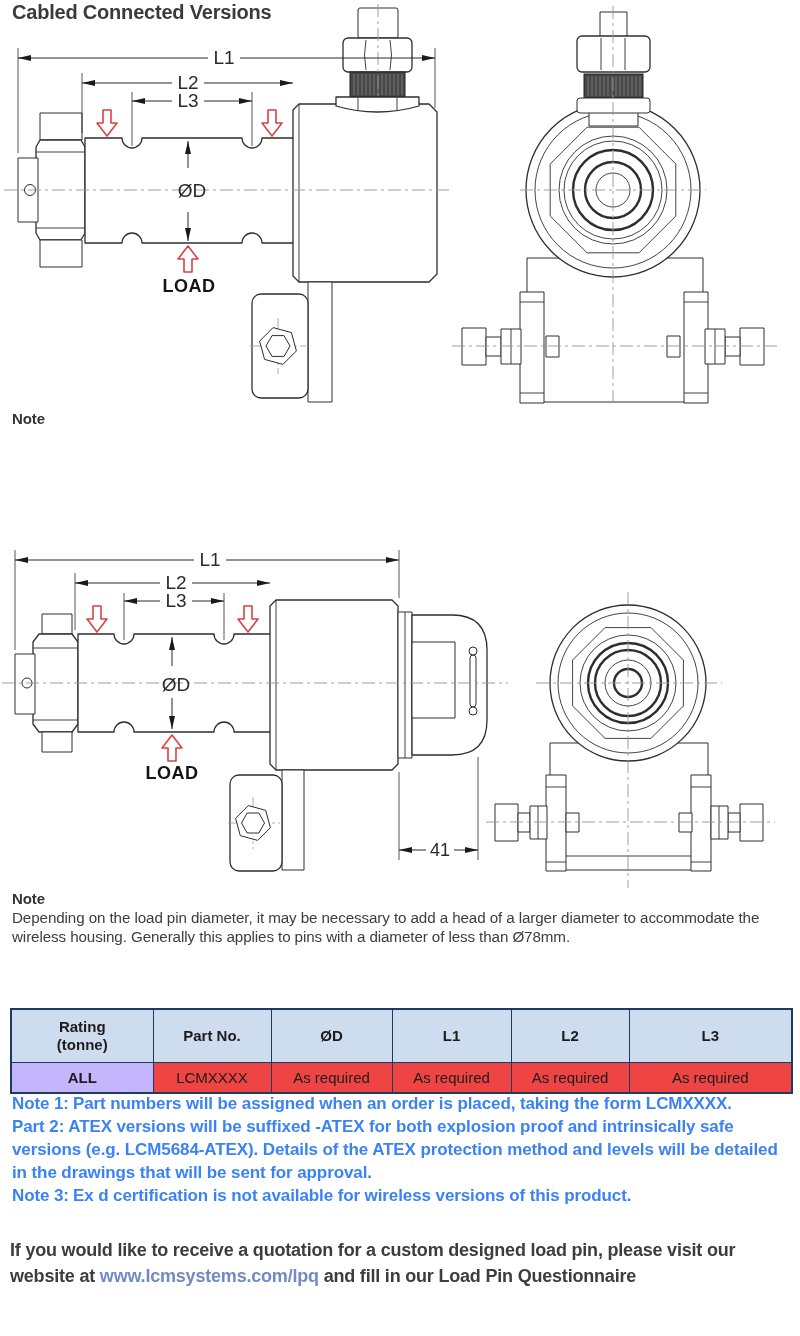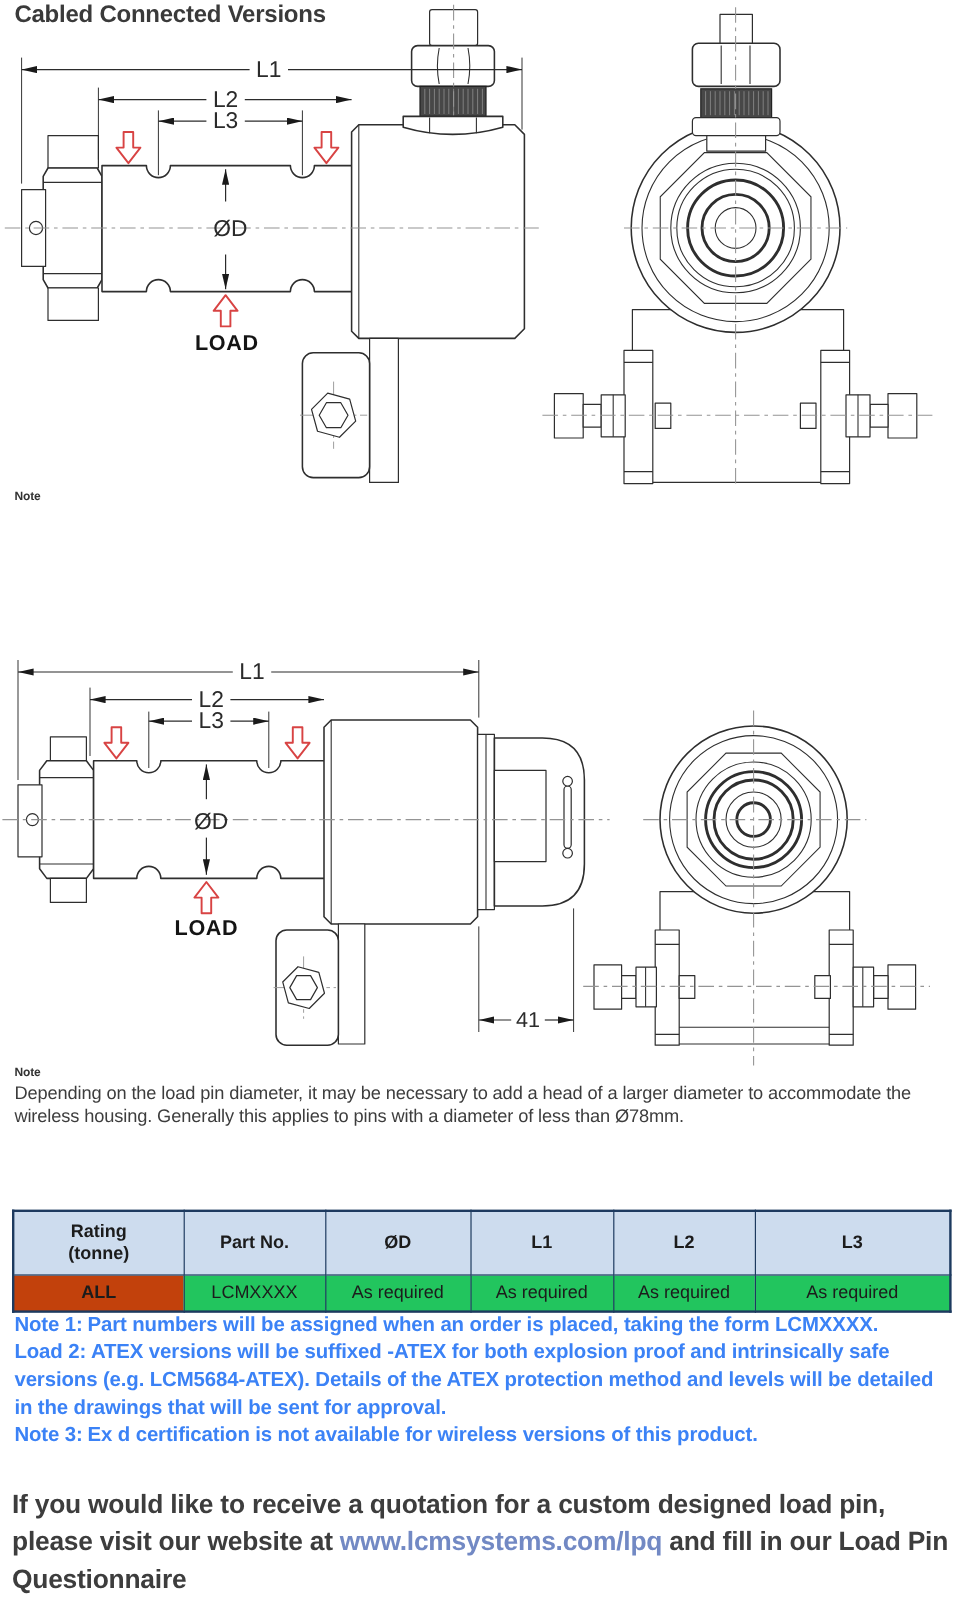--- a/index.html
+++ b/index.html
@@ -1,21 +1,21 @@
 <!DOCTYPE html>
 <html><head>
 <meta charset="utf-8">
 <style>
   html,body{margin:0;padding:0;background:#fff;}
   #page{position:relative;width:800px;height:1336px;background:#fff;overflow:hidden;
         font-family:"Liberation Sans",sans-serif;color:#3d3d3d;}
   .abs{position:absolute;}
   h1.sec{margin:0;font-size:20px;font-weight:700;color:#3a3a3a;letter-spacing:-0.2px;}
   .noteblk{font-size:15.2px;line-height:1.27;color:#3d3d3d;letter-spacing:-0.1px;}
-  .noteblk b{display:block;color:#333;font-size:10px;}
+  .noteblk b{display:block;color:#333;font-size:15px;}
   svg{display:block;}
   svg .ol{fill:#ffffff;stroke:#2e2e2e;stroke-width:1.3;stroke-linejoin:round;}
   svg .ol2{fill:#ffffff;stroke:#2e2e2e;stroke-width:1;stroke-linejoin:round;}
   svg .det{fill:none;stroke:#2e2e2e;stroke-width:0.9;}
   svg .cl{fill:none;stroke:#949494;stroke-width:0.9;stroke-dasharray:13 4 3 4;}
   svg .cross{fill:none;stroke:#9a9a9a;stroke-width:0.8;stroke-dasharray:16 3 3 3;}
   svg .dimline{fill:none;stroke:#2b2b2b;stroke-width:1;}
   svg .ext{fill:none;stroke:#2b2b2b;stroke-width:0.8;}
   svg .dimtxt{font-family:"Liberation Sans",sans-serif;font-size:19px;fill:#2b2b2b;text-anchor:middle;}
   svg .dimtxt41{font-family:"Liberation Sans",sans-serif;font-size:18px;fill:#2b2b2b;text-anchor:middle;}
@@ -25,28 +25,28 @@
   svg .ridges{fill:none;stroke:#8c8c8c;stroke-width:0.7;}
   svg .circ{fill:#ffffff;stroke:#2e2e2e;}
   svg .bold-ring{fill:none;stroke:#2e2e2e;stroke-width:2.4;}
   svg .thin-ring{fill:none;stroke:#2e2e2e;stroke-width:0.9;}
 
   table.spec{border-collapse:collapse;width:781px;table-layout:fixed;
              font-family:"Liberation Sans",sans-serif;border:2.5px solid #1d3a5f;}
   table.spec th,table.spec td{border:1.6px solid #1d3a5f;text-align:center;vertical-align:middle;}
   table.spec th{background:#cddcee;font-size:15px;font-weight:700;color:#1c1c1c;
                 height:50px;white-space:pre-line;line-height:1.2;}
-  table.spec td{background:#22c55e;font-size:15px;color:#1c1c1c;height:27px;}
-  table.spec td.hl{background:#c2410c;font-weight:700;}
+  table.spec td{background:#ef4444;font-size:15px;color:#1c1c1c;height:27px;}
+  table.spec td.hl{background:#c4b5fd;font-weight:700;}
 
   .fnotes{font-size:17px;line-height:1.36;color:#3b82f6;font-weight:600;letter-spacing:-0.1px;}
   .fnotes p{margin:0;}
   .fnotes b{font-weight:700;margin-right:4px;}
 
-  .footer{font-size:22px;font-weight:700;color:#3d3d3d;line-height:1.42;letter-spacing:-0.2px;}
+  .footer{font-size:18px;font-weight:700;color:#3d3d3d;line-height:1.42;letter-spacing:-0.2px;}
   .footer a{color:#7289c4;text-decoration:none;font-weight:700;}
 </style>
 </head>
 <body>
 
 <div id="page">
 
   <h1 class="sec abs" style="left:12px;top:1px;">Cabled Connected Versions</h1>
 
   <svg class="abs" style="left:0;top:0;" width="800" height="407" viewBox="0 0 800 407">
@@ -312,21 +312,21 @@
         <td>As required</td>
         <td>As required</td>
         <td>As required</td>
         <td>As required</td>
       </tr>
     </tbody>
   </table>
 
   <div class="fnotes abs" style="left:12px;top:1092px;width:780px;">
     <p><b>Note 1:</b><span>Part numbers will be assigned when an order is placed, taking the form LCMXXXX.</span></p>
-    <p><b>Load 2:</b><span>ATEX versions will be suffixed -ATEX for both explosion proof and intrinsically safe versions (e.g. LCM5684-ATEX). Details of the ATEX protection method and levels will be detailed in the drawings that will be sent for approval.</span></p>
+    <p><b>Part 2:</b><span>ATEX versions will be suffixed -ATEX for both explosion proof and intrinsically safe versions (e.g. LCM5684-ATEX). Details of the ATEX protection method and levels will be detailed in the drawings that will be sent for approval.</span></p>
     <p><b>Note 3:</b><span>Ex d certification is not available for wireless versions of this product.</span></p>
   </div>
 
   <div class="footer abs" style="left:10px;top:1238px;width:788px;">
     <span>If you would like to receive a quotation for a custom designed load pin, please visit our website at </span><a href="#">www.lcmsystems.com/lpq</a><span> and fill in our Load Pin Questionnaire</span>
   </div>
 
 </div>
 
 </body></html>

